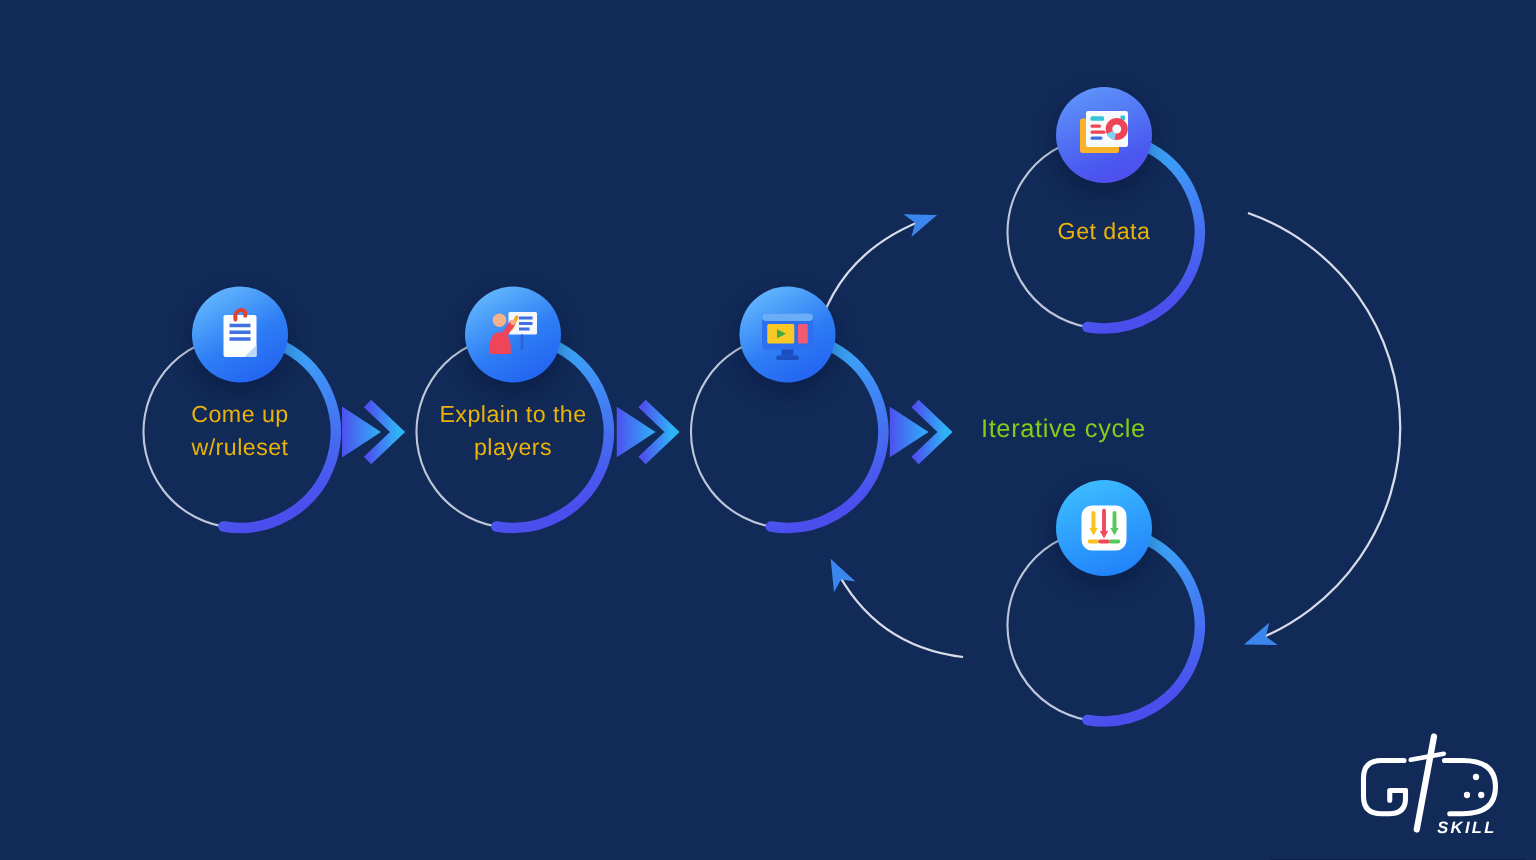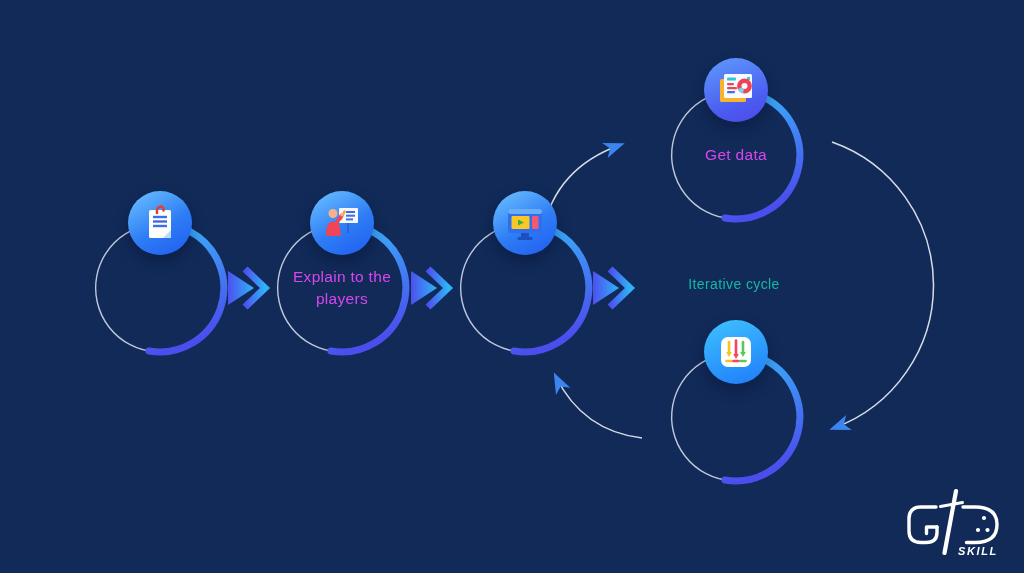--- a/index.html
+++ b/index.html
@@ -19,31 +19,31 @@
     position:absolute;width:64px;height:64px;left:38px;top:-27px;border-radius:50%;
     background:linear-gradient(150deg,#6ec4ff 0%,#2e7df5 55%,#1f5cf0 100%);
     display:flex;align-items:center;justify-content:center;
     box-shadow:0 6px 14px rgba(4,12,40,.35);
   }
   .node-4 .icon-circle{background:linear-gradient(160deg,#5f9bfb 0%,#4a5bf0 70%,#5246ea 100%);}
   .node-5 .icon-circle{background:linear-gradient(160deg,#3fc2ff 0%,#1e7bfa 100%);}
   .node-label{
     position:absolute;left:12px;right:12px;top:0;bottom:0;
     display:flex;align-items:center;justify-content:center;text-align:center;
-    color:#d946ef;font-size:15.5px;line-height:1.4;letter-spacing:.3px;
+    color:#eab308;font-size:15.5px;line-height:1.4;letter-spacing:.3px;
   }
   .chevron{position:absolute;width:46px;height:44px;}
   .chevron-1{left:228px;top:266px;}
   .chevron-2{left:411px;top:266px;}
   .chevron-3{left:593px;top:266px;}
   .arrows{position:absolute;left:0;top:0;}
   .arrowline{fill:none;stroke:#e8ecf5;stroke-width:1.5;opacity:.92;}
   .center-label{
-    position:absolute;left:654px;top:276px;width:160px;text-align:center;
-    color:#14b8a6;font-size:14px;letter-spacing:.4px;
+    position:absolute;left:654px;top:276px;width:160px;
+    color:#84cc16;font-size:17px;letter-spacing:.4px;
   }
   .logo{position:absolute;right:14px;bottom:6px;width:110px;height:80px;}
   .logo text{
     font-family:"Liberation Sans", sans-serif;font-style:italic;font-weight:bold;
     font-size:11px;letter-spacing:1.6px;fill:#ffffff;
   }
 </style>
 </head>
 <body>
 
@@ -74,20 +74,21 @@
     <div class="icon-circle">
       <svg width="40" height="40" viewBox="0 0 40 40">
         <rect x="9" y="7" width="22" height="28" rx="1.5" fill="#fdfefe"></rect>
         <polygon points="31,27 31,35 23,35" fill="#bcd9f7"></polygon>
         <line x1="13" y1="14" x2="27" y2="14" stroke="#3f6fe0" stroke-width="2.4"></line>
         <line x1="13" y1="18.5" x2="27" y2="18.5" stroke="#3f6fe0" stroke-width="2.4"></line>
         <line x1="13" y1="23" x2="27" y2="23" stroke="#3f6fe0" stroke-width="2.4"></line>
         <path d="M 17 10 C 15.5 2.5 24.5 1.5 23.5 7.5" fill="none" stroke="#e4402e" stroke-width="2.6" stroke-linecap="round"></path>
       </svg>
     </div>
+    <div class="node-label">Come up w/ruleset</div>
   </div>
 
   <div class="node node-2">
     <svg class="ring" viewBox="0 0 140 140">
       <defs>
           <linearGradient id="arcGrad2" x1="0" y1="0" x2="0.25" y2="1">
         <stop offset="0" stop-color="#38b6fb"></stop>
             <stop offset="1" stop-color="#4b4ded"></stop>
       </linearGradient>
         </defs>

